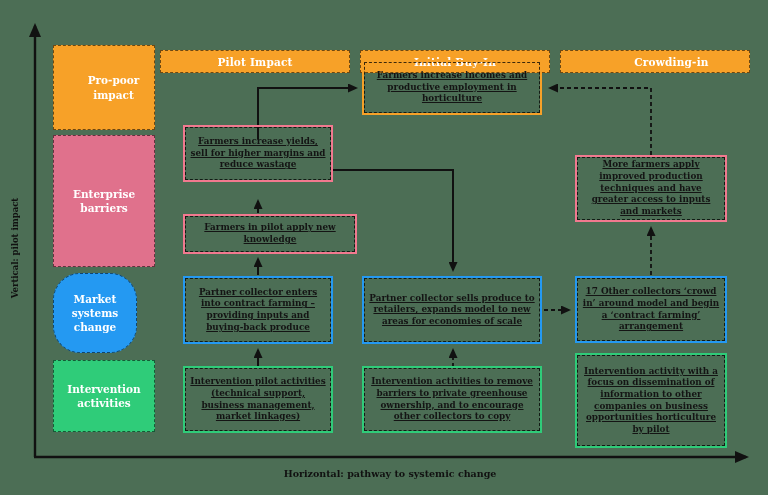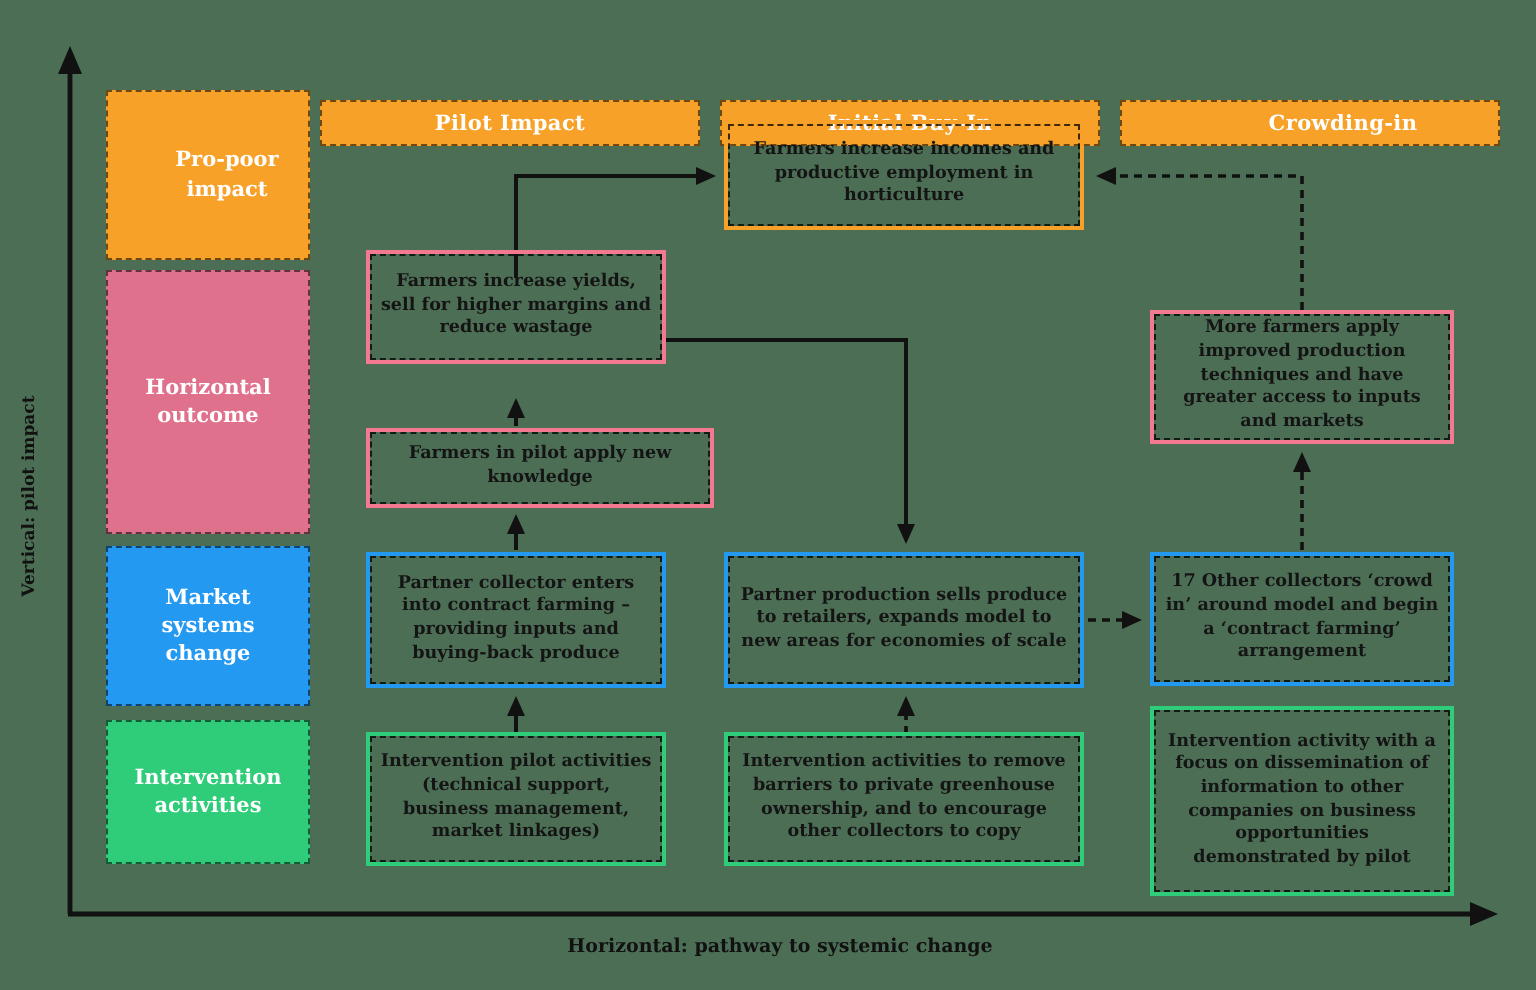--- a/index.html
+++ b/index.html
@@ -14,30 +14,30 @@
     text-align:center;color:#ffffff;font-weight:bold;
     outline:1px dashed rgba(0,0,0,.55);outline-offset:-1px;
     box-sizing:border-box;padding:2px 6px;
   }
   .rowlabel{font-size:10.5px;line-height:1.35;}
   .hdr{background:#F7A128;font-size:10.5px;letter-spacing:.2px;margin-top:28px;}
   
   .note{
     position:absolute;display:flex;align-items:center;justify-content:center;
     text-align:center;color:#141414;font-weight:bold;font-size:8.8px;line-height:1.32;
-    border:2.5px solid;box-sizing:border-box;padding:2px 5px;background:transparent;
+    border:2.5px solid;box-sizing:border-box;padding:2px 5px;background:transparent;text-decoration:underline;
   }
   .note::after{
     content:"";position:absolute;inset:0;border:1px dashed rgba(0,0,0,.75);
     pointer-events:none;
   }
   
   #row-0{left:53px;top:45px;width:102px;height:85px;background:#F7A128;padding-left:25px;}
   #row-1{left:53px;top:135px;width:102px;height:132px;background:#E0718C;}
-  #row-2{left:53px;top:273px;width:102px;height:80px;background:#2499F2;}
+  #row-2{left:53px;top:273px;width:84px;height:80px;background:#2499F2;border-radius:27px;}
   #row-3{left:53px;top:360px;width:102px;height:72px;background:#2FCC79;}
   
   #hdr-0{left:160px;top:22px;width:190px;height:23px;}
   #hdr-1{left:360px;top:22px;width:190px;height:23px;}
   #hdr-2{left:560px;top:22px;width:190px;height:23px;padding-left:39px;}
   
   #note-py{left:183px;top:125px;width:150px;height:57px;border-color:#F2798F;}
   #note-pk{left:183px;top:214px;width:174px;height:40px;border-color:#F2798F;}
   #note-pm{left:183px;top:276px;width:150px;height:68px;border-color:#2499F2;justify-content:flex-end;}
   #note-pa{left:183px;top:366px;width:150px;height:67px;border-color:#2FCC79;}
@@ -82,21 +82,21 @@
     <path d="M258,139 L258,88 L356,88" stroke="#111" stroke-width="2" fill="none" marker-end="url(#ah)"></path>
     <path d="M333,170 L453,170 L453,270" stroke="#111" stroke-width="2" fill="none" marker-end="url(#ah)"></path>
 
     <path d="M453,367 L453,350" stroke="#111" stroke-width="1.8" fill="none" stroke-dasharray="4 3" marker-end="url(#ah)"></path>
     <path d="M544,310 L569,310" stroke="#111" stroke-width="1.8" fill="none" stroke-dasharray="4 3" marker-end="url(#ah)"></path>
     <path d="M651,275 L651,228" stroke="#111" stroke-width="1.8" fill="none" stroke-dasharray="4 3" marker-end="url(#ah)"></path>
     <path d="M651,155 L651,88 L550,88" stroke="#111" stroke-width="1.8" fill="none" stroke-dasharray="4 3" marker-end="url(#ah)"></path>
   </svg>
 
   <div class="fillbox rowlabel" id="row-0">Pro-poor impact</div>
-  <div class="fillbox rowlabel" id="row-1">Horizontal outcome</div>
+  <div class="fillbox rowlabel" id="row-1">Enterprise barriers</div>
   <div class="fillbox rowlabel" id="row-2">Market systems change</div>
   <div class="fillbox rowlabel" id="row-3">Intervention activities</div>
 
   <div class="fillbox hdr" id="hdr-0">Pilot Impact</div>
   <div class="fillbox hdr" id="hdr-1">Initial Buy-In</div>
   <div class="fillbox hdr" id="hdr-2">Crowding-in</div>
 
   <div class="note" id="note-py">
       <span>Farmers increase yields, sell for higher margins and reduce wastage</span>
     </div>
@@ -107,32 +107,32 @@
       <span>Partner collector enters into contract farming – providing inputs and buying-back produce</span>
     </div>
   <div class="note" id="note-pa">
       <span>Intervention pilot activities (technical support, business management, market linkages)</span>
     </div>
 
   <div class="note" id="note-ii">
       <span>Farmers increase incomes and productive employment in horticulture</span>
     </div>
   <div class="note" id="note-bm">
-      <span>Partner production sells produce to retailers, expands model to new areas for economies of scale</span>
+      <span>Partner collector sells produce to retailers, expands model to new areas for economies of scale</span>
     </div>
   <div class="note" id="note-ba">
       <span>Intervention activities to remove barriers to private greenhouse ownership, and to encourage other collectors to copy</span>
     </div>
 
   <div class="note" id="note-co">
       <span>More farmers apply improved production techniques and have greater access to inputs and markets</span>
     </div>
   <div class="note" id="note-cm">
       <span>17 Other collectors ‘crowd in’ around model and begin a ‘contract farming’ arrangement</span>
     </div>
   <div class="note" id="note-ca">
-      <span>Intervention activity with a focus on dissemination of information to other companies on business opportunities demonstrated by pilot</span>
+      <span>Intervention activity with a focus on dissemination of information to other companies on business opportunities horticulture by pilot</span>
     </div>
 
   <div id="ylabel">Vertical: pilot impact</div>
   <div id="xlabel">Horizontal: pathway to systemic change</div>
 
 </div>
 
 </body></html>

